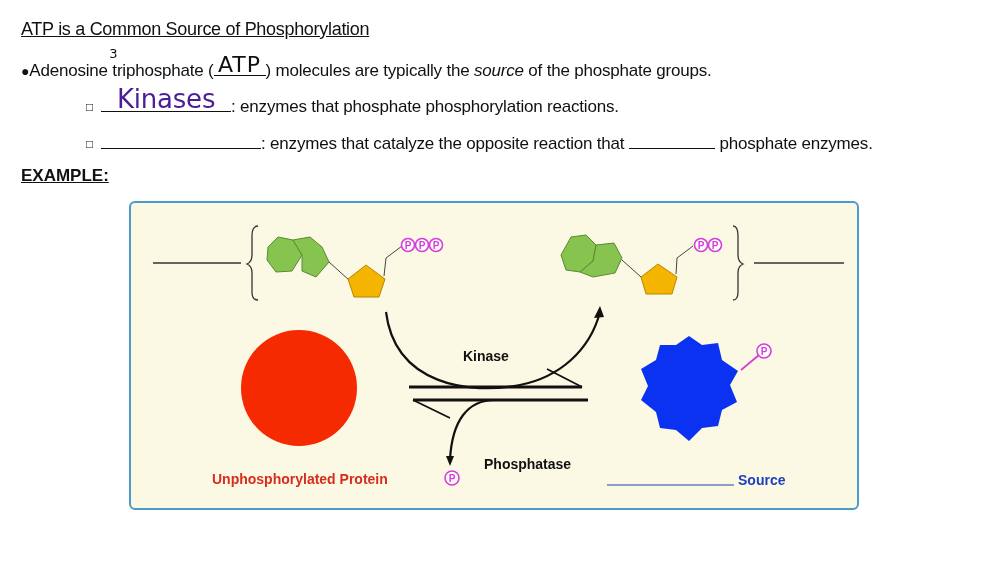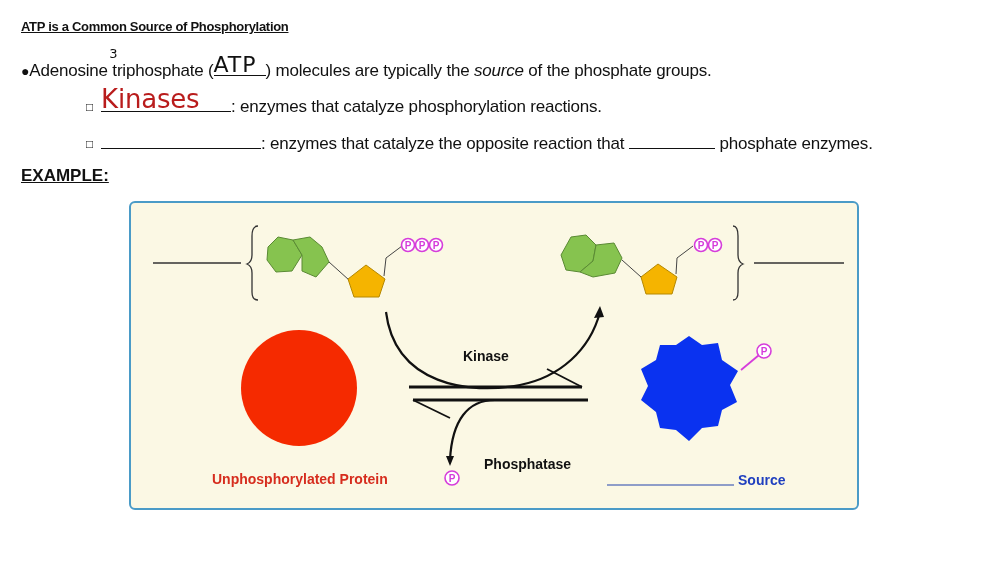--- a/index.html
+++ b/index.html
@@ -1,38 +1,38 @@
 <!DOCTYPE html>
 <html><head>
 <meta charset="utf-8">
 <style>
   html, body { margin:0; padding:0; }
   body { width:1000px; height:562px; background:#ffffff; position:relative; overflow:hidden;
          font-family:"Liberation Sans", sans-serif; color:#111; }
   .abs { position:absolute; }
-  .title { left:21px; top:19px; font-size:13px; font-weight:bold; text-decoration:underline; letter-spacing:-0.3px; }
+  .title { left:21px; top:19px; font-size:18px; font-weight:normal; text-decoration:underline; letter-spacing:-0.3px; }
   .line { font-size:17px; letter-spacing:-0.2px; white-space:nowrap; }
   .blank { display:inline-block; border-bottom:1.2px solid #111; position:relative; height:17px; vertical-align:baseline; }
-  .hw { position:absolute; left:0; right:0; bottom:-2px; text-align:left; font-family:"DejaVu Sans", sans-serif; }
+  .hw { position:absolute; left:0; right:0; bottom:-2px; text-align:center; font-family:"DejaVu Sans", sans-serif; }
   .box-ch { font-size:12px; margin-right:8px; position:relative; top:-1px; }
   .example { left:21px; top:166px; font-size:17px; font-weight:bold;text-decoration:underline; }
   .panel { left:129px; top:201px; width:730px; height:309px; background:#fbf8e4; border:2px solid #4a9bc7; border-radius:6px; box-sizing:border-box; }
   .lbl { font-size:14px; font-weight:bold; }
 </style>
 </head>
 <body>
 
 <div class="abs title">ATP is a Common Source of Phosphorylation</div>
 
 <div class="abs line" style="left:21px; top:58px;">
   <span style="font-size:14px;">●</span><span><span>Adenosine </span><span style="position:relative;">t<span style="position:absolute; left:-3px; top:-15px; font-size:13px; font-family:'DejaVu Sans', sans-serif;">3</span></span><span>riphosphate (</span></span><span class="blank" style="width:52px;"><span class="hw" style="font-size:22px; color:#111; letter-spacing:1px;">ATP</span></span><span>) molecules are typically the </span><em>source</em><span> of the phosphate groups.</span>
 </div>
 
 <div class="abs line" style="left:86px; top:94px;">
-  <span class="box-ch">□</span><span class="blank" style="width:130px;"><span class="hw" style="font-size:26px; color:#b91c1c; bottom:-3px;margin-top:48px;">Kinases</span></span><span>: enzymes that catalyze phosphorylation reactions.</span>
+  <span class="box-ch">□</span><span class="blank" style="width:130px;"><span class="hw" style="font-size:26px; color:#4c1d95; bottom:-3px;margin-top:48px;">Kinases</span></span><span>: enzymes that phosphate phosphorylation reactions.</span>
 </div>
 
 <div class="abs line" style="left:86px; top:131px;">
   <span class="box-ch">□</span><span class="blank" style="width:160px;"></span><span>: enzymes that catalyze the opposite reaction that </span><span class="blank" style="width:86px;"></span><span> phosphate enzymes.</span>
 </div>
 
 <div class="abs example">EXAMPLE:</div>
 
 <div class="abs panel"></div>
 

